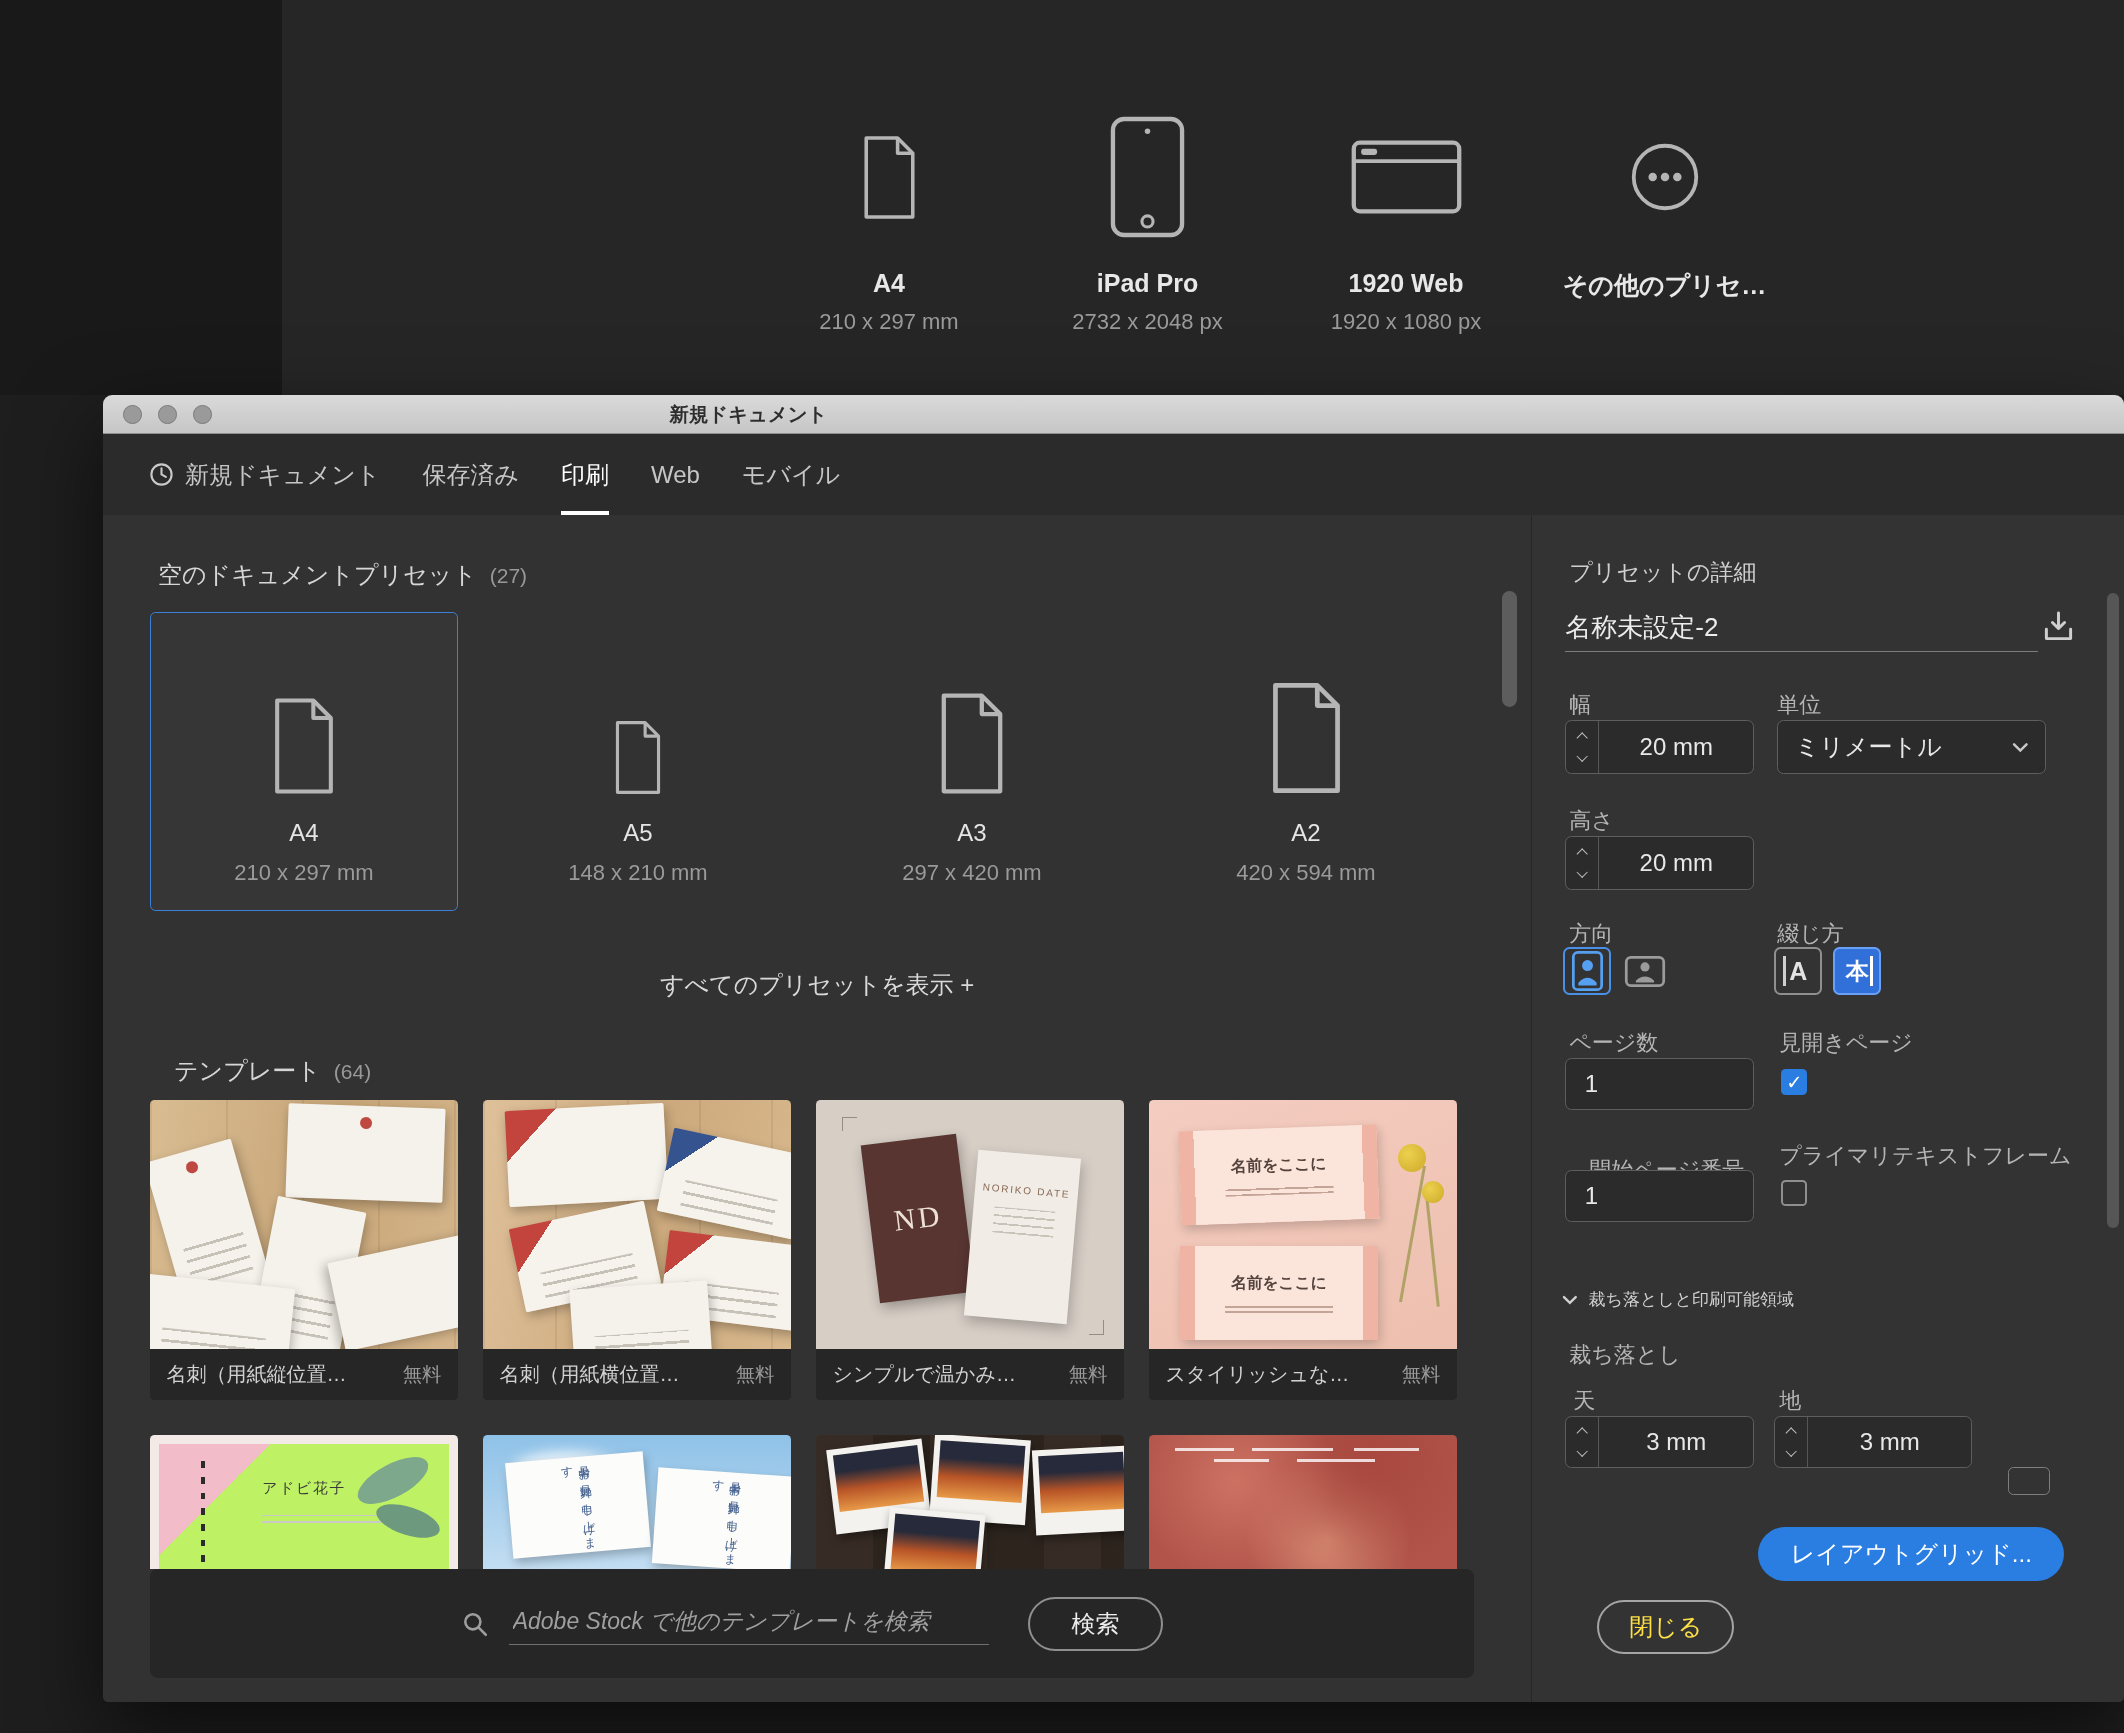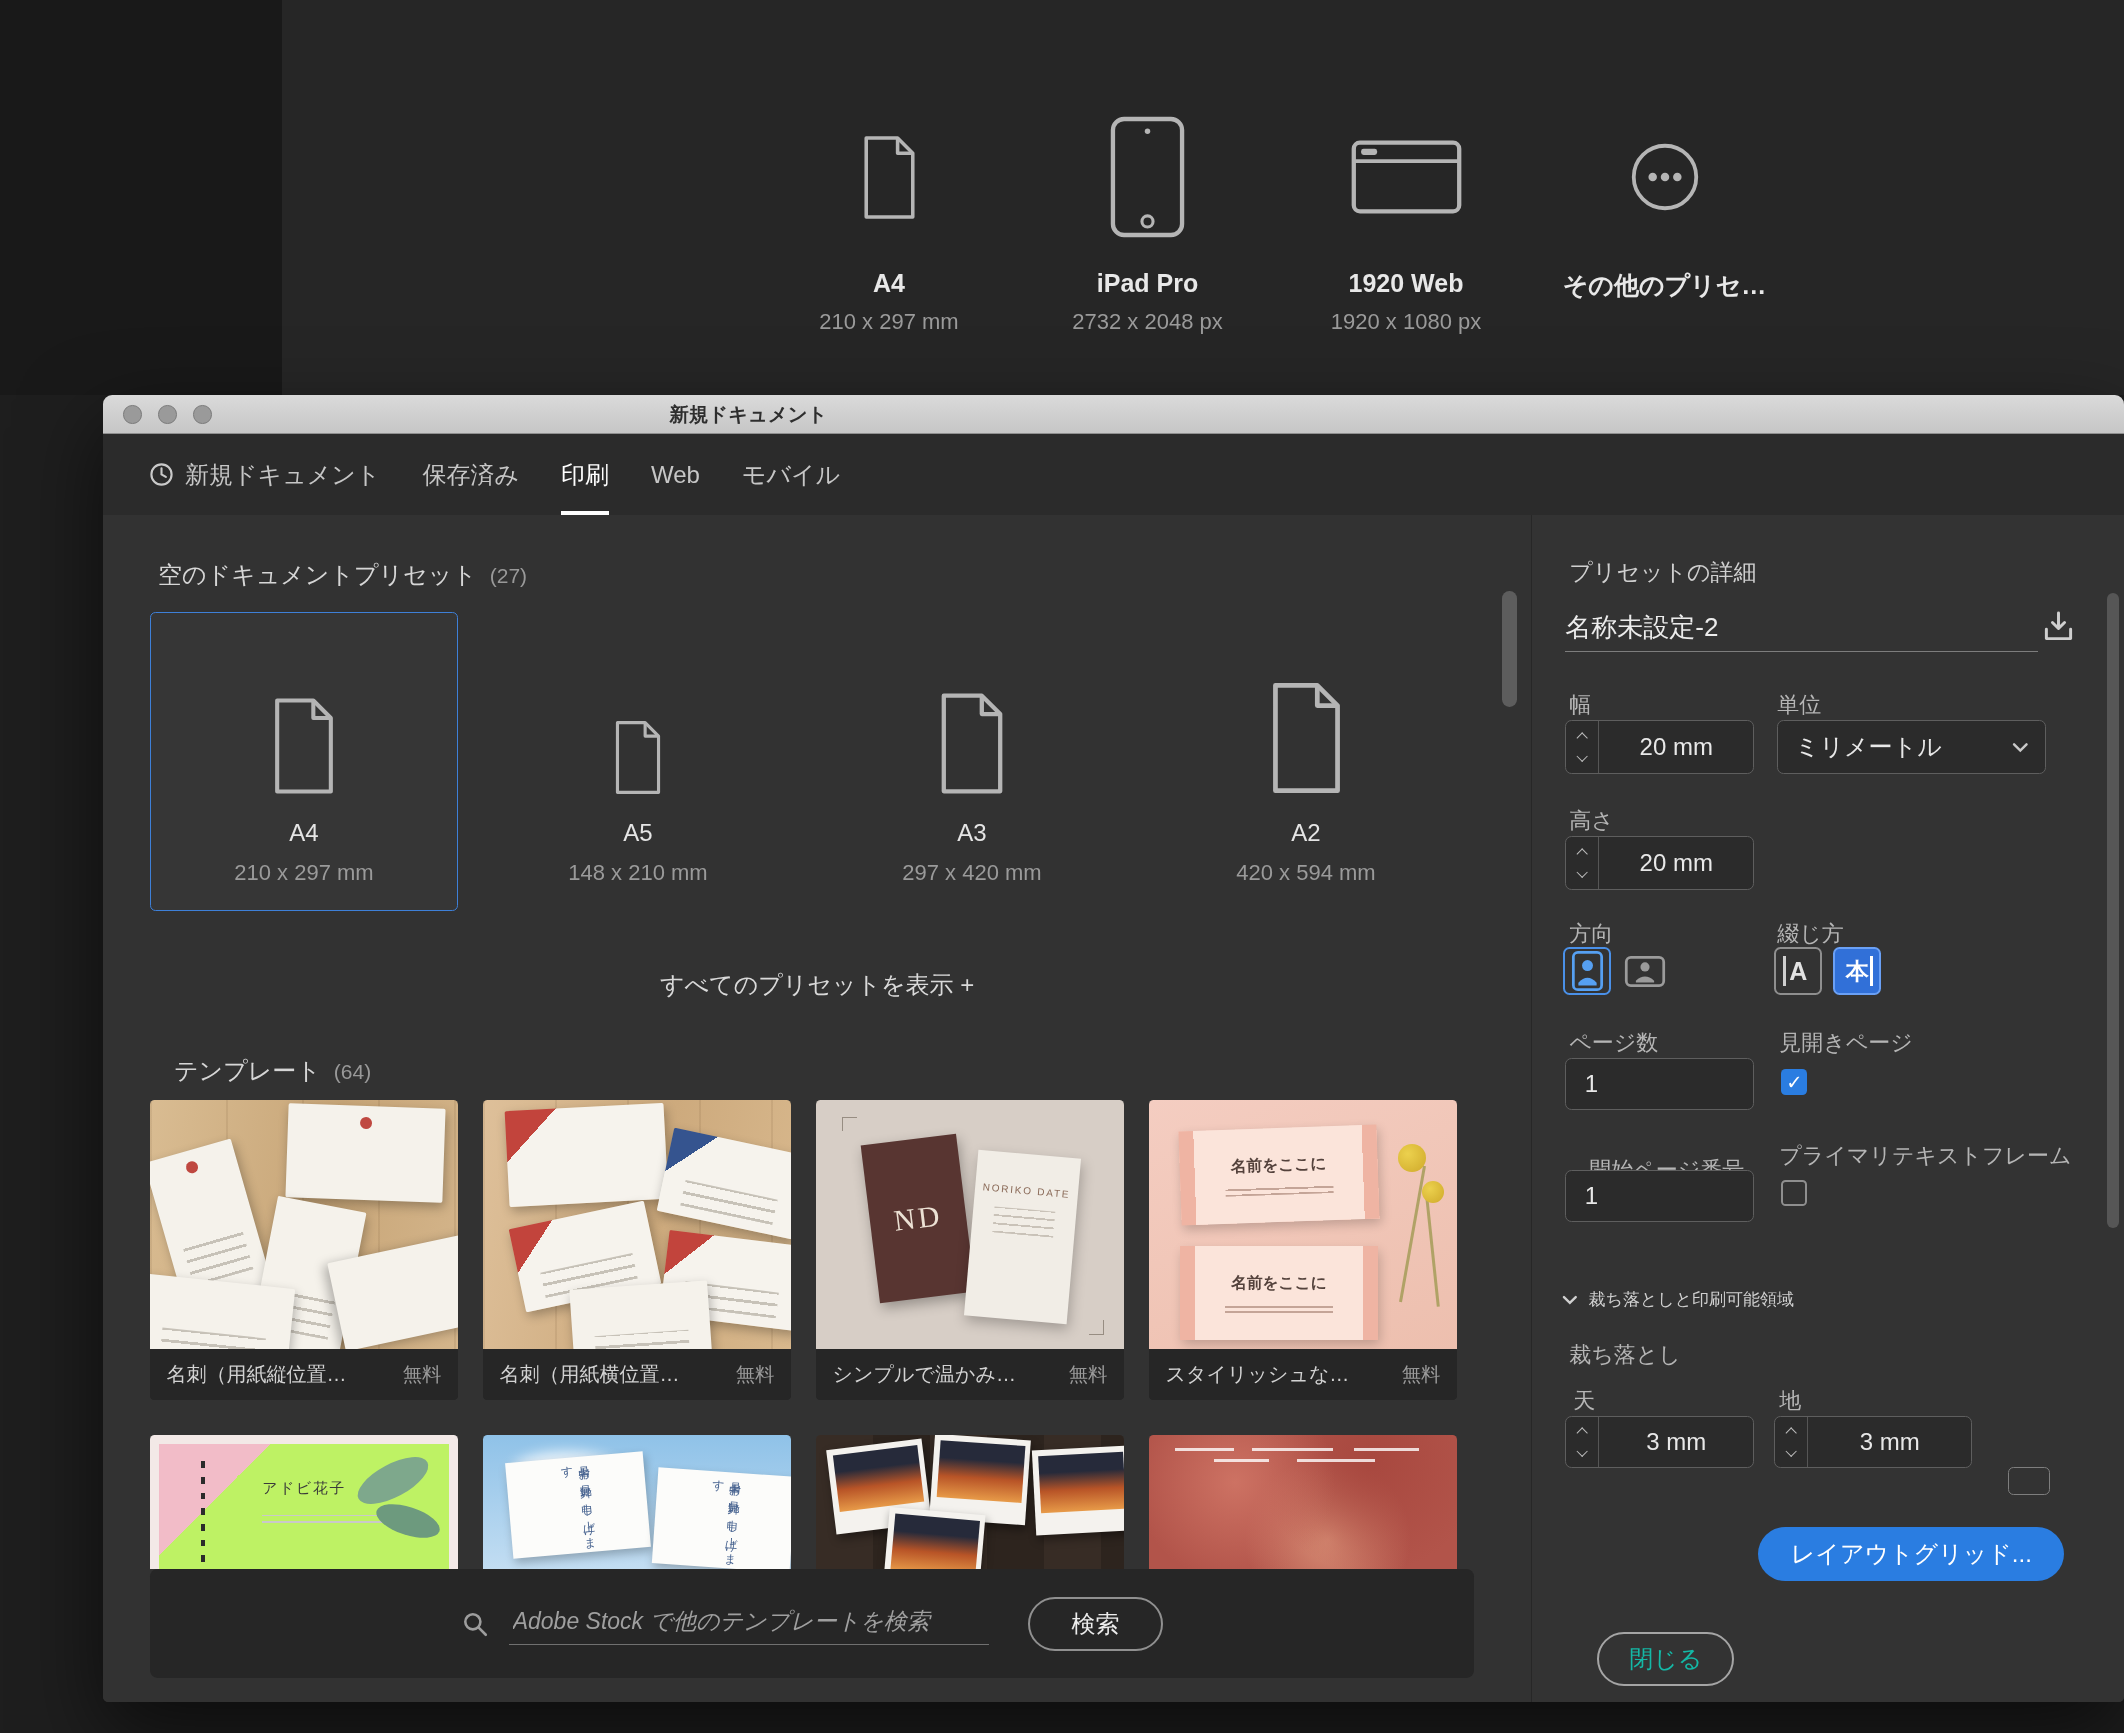--- a/index.html
+++ b/index.html
@@ -148,21 +148,21 @@
   .bbox.rgt { background:#3170d8; border:2.3px solid #6aa0f5; color:#ffffff; font-size:23px; }
   .bbox.rgt::after { content:""; position:absolute; right:6.5px; top:7.4px; bottom:7.4px; width:2.8px; background:#ffffff; }
   .cb { position:absolute; width:26px; height:26px; border-radius:4.6px; display:flex; align-items:center; justify-content:center; cursor:pointer; }
   .cb.checked { background:#2a7de1; color:#fff; }
   .cb.checked .cbg { font-size:19.4px; font-weight:bold; color:#fff; }
   .cb.unchecked { border:2.3px solid #8f8f8f; }
   .sec-toggle { position:absolute; display:flex; align-items:center; gap:11px; font-size:17px; color:#d0d0d0; cursor:pointer; white-space:nowrap; }
   .chain { position:absolute; width:42px; height:28px; border:1.8px solid #7e7e7e; border-radius:5.5px; cursor:pointer; }
   .pill { position:absolute; border-radius:28px; font-size:24px; display:flex; align-items:center; justify-content:center; cursor:pointer; white-space:nowrap; }
   .pill.primary { background:#2a7de1; color:#ffffff; }
-  .pill.ghost { background:transparent; color:#14b8a6; border:2.3px solid #a5a5a5;margin-top:32px; }
+  .pill.ghost { background:transparent; color:#fde047; border:2.3px solid #a5a5a5; }
 </style>
 </head>
 <body>
 
 <div class="screen">
 
   <div class="top-area">
     <div class="top-left-dark"></div>
     <div class="top-presets">
 

